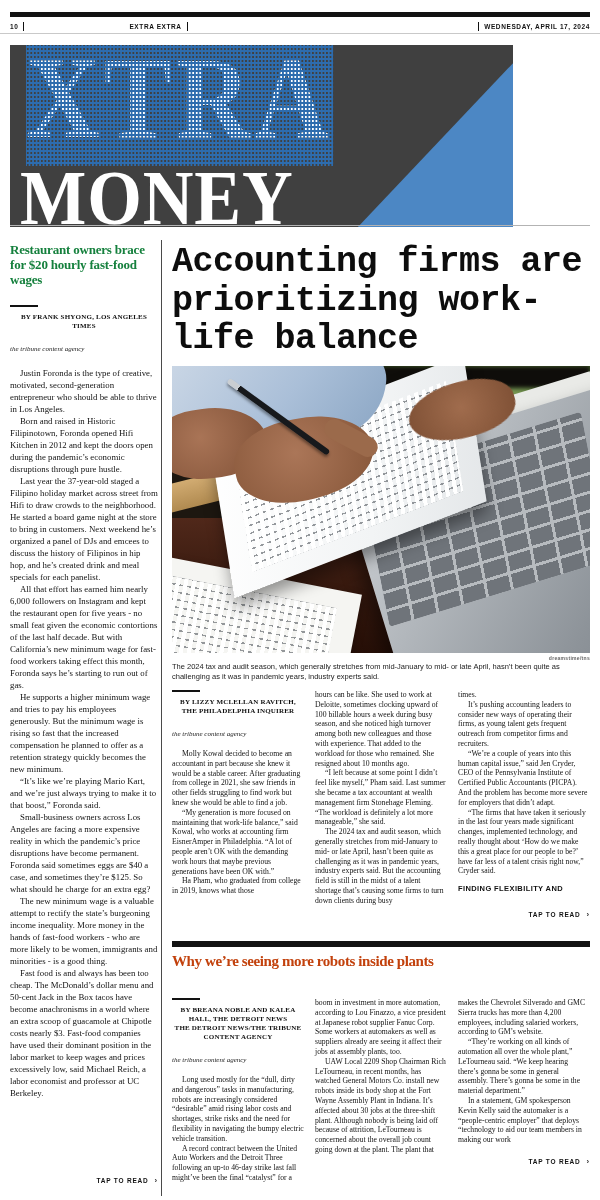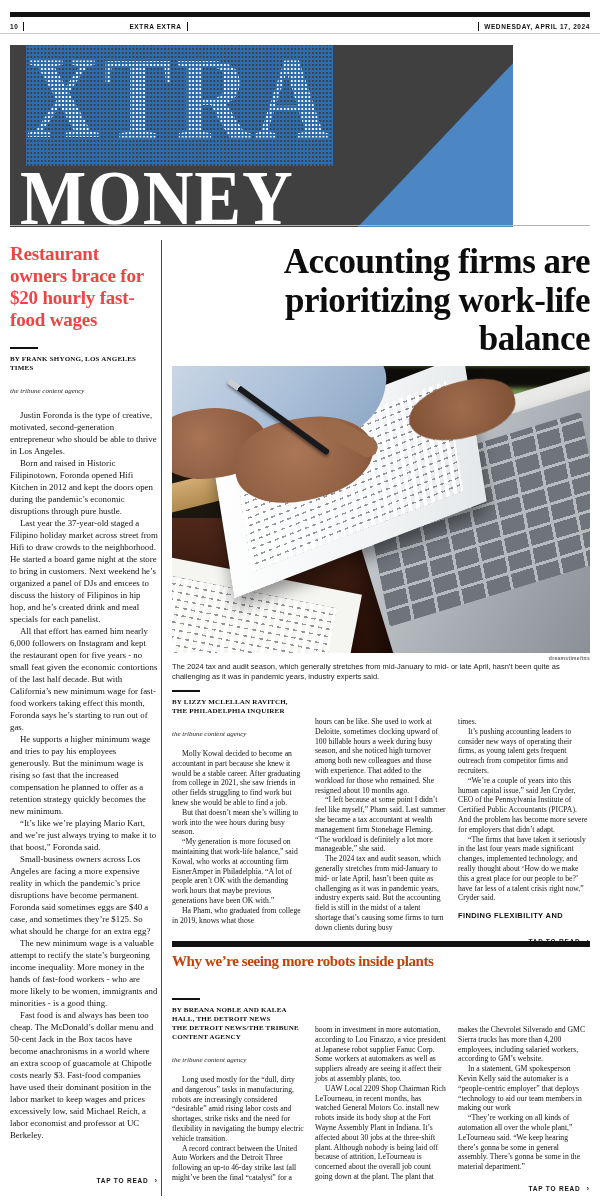--- a/index.html
+++ b/index.html
@@ -29,39 +29,39 @@
     letter-spacing:5px; color:#fff; transform:scale(.88,1); transform-origin:left top; }
   .xtra::after { content:""; position:absolute; inset:0;
     background-image:radial-gradient(circle at 2px 2px, rgba(45,108,174,0) 1.15px, #2d6cae 1.5px);
     background-size:4px 4px; }
   .money { position:absolute; left:10px; bottom:-10px; font-weight:bold; font-size:78px; line-height:1;
     color:#fff; letter-spacing:1px; transform:scale(.9,1); transform-origin:left bottom; }
   .banner-rule { position:absolute; left:10px; right:10px; top:225px; height:1px; background:#b3b3b3; }
 
   
   .rule-small { width:28px; height:2px; background:#121212; margin-bottom:6px; }
-  .byline { font-weight:bold; font-size:7px; line-height:9px; letter-spacing:.2px; color:#111; }
+  .byline { font-weight:bold; font-size:7px; line-height:9px; letter-spacing:.2px; color:#111;text-align:center; }
   .agency { font-style:italic; font-size:7px; line-height:9px; color:#222; margin-top:14px; }
   .para { margin:0; text-indent:10px; }
-  .cont > .para:first-child { text-indent:0;margin-top:27px; }
+  .cont > .para:first-child { text-indent:0; }
   .tap { font-family:"Liberation Sans","DejaVu Sans",sans-serif; font-weight:bold; font-size:6.5px;
     letter-spacing:.8px; color:#111; text-align:right; cursor:pointer; }
   .tap .chev { font-size:8px; margin-left:6px; color:#333; }
 
   
   .left-col { position:absolute; left:10px; top:243px; width:148px; }
-  .left-head { font-weight:bold; font-size:19px; line-height:1.15; letter-spacing:-.2px; color:#ef4444; }
+  .left-head { font-weight:bold; font-size:13px; line-height:1.15; letter-spacing:-.2px; color:#15803d; }
   .left-col .rule-small { margin-top:17px; }
   .left-body { margin-top:13px; font-size:8.8px; line-height:12px; color:#131313; }
   .left-tap { position:absolute; left:10px; top:1176px; width:148px; }
   .col-rule-v { position:absolute; left:161px; top:240px; height:956px; width:1px; background:#4a4a4a; }
 
   
-  .main-head { position:absolute; left:172px; top:243px; width:418px; text-align:right;
-    font-weight:bold; font-size:35px; line-height:1.1; letter-spacing:-.5px; color:#0d0d0d; }
+  .main-head { position:absolute; left:172px; top:243px; width:418px; text-align:left;
+    font-weight:bold; font-size:35px; line-height:1.1; letter-spacing:-.5px; color:#0d0d0d;font-family:Liberation Mono, monospace; }
   .photo { position:absolute; left:172px; top:366px; width:418px; height:287px; overflow:hidden; background:#2b1a10; }
   .photo-credit { position:absolute; left:172px; top:655px; width:418px; text-align:right;
     font-family:"Liberation Sans","DejaVu Sans",sans-serif; font-weight:bold; font-size:5px; color:#666; letter-spacing:.3px; }
   .caption { position:absolute; left:172px; top:662px; width:418px;
     font-family:"Liberation Sans","DejaVu Sans",sans-serif; font-size:7.5px; line-height:9.6px; color:#222; }
   .cols { position:absolute; left:172px; width:418px; display:grid; grid-template-columns:1fr 1fr 1fr; gap:11px;
     font-size:7.7px; line-height:9.8px; color:#131313; }
   .cols-acct { top:690px; height:250px; }
   .byline-block { margin-bottom:10px; }
   .subhead { font-family:"Liberation Sans","DejaVu Sans",sans-serif; font-weight:bold; font-size:7.5px;
@@ -191,21 +191,20 @@
 
   <div class="cols cols-acct">
     <div>
       <div class="byline-block">
         <div class="rule-small"></div>
         <div class="byline">BY LIZZY MCLELLAN RAVITCH, THE PHILADELPHIA INQUIRER</div>
         <div class="agency">the tribune content agency</div>
       </div>
       <div>
           <p class="para">Molly Kowal decided to become an accountant in part because she knew it would be a stable career. After graduating from college in 2021, she saw friends in other fields struggling to find work but knew she would be able to find a job.</p>
-          <p class="para">But that doesn’t mean she’s willing to work into the wee hours during busy season.</p>
           <p class="para">“My generation is more focused on maintaining that work-life balance,” said Kowal, who works at accounting firm EisnerAmper in Philadelphia. “A lot of people aren’t OK with the demanding work hours that maybe previous generations have been OK with.”</p>
           <p class="para">Ha Pham, who graduated from college in 2019, knows what those</p>
         </div>
     </div>
     <div class="cont">
         <p class="para">hours can be like. She used to work at Deloitte, sometimes clocking upward of 100 billable hours a week during busy season, and she noticed high turnover among both new colleagues and those with experience. That added to the workload for those who remained. She resigned about 10 months ago.</p>
         <p class="para">“I left because at some point I didn’t feel like myself,” Pham said. Last summer she became a tax accountant at wealth management firm Stonehage Fleming. “The workload is definitely a lot more manageable,” she said.</p>
         <p class="para">The 2024 tax and audit season, which generally stretches from mid-January to mid- or late April, hasn’t been quite as challenging as it was in pandemic years, industry experts said. But the accounting field is still in the midst of a talent shortage that’s causing some firms to turn down clients during busy</p>
       </div>
     <div class="cont">
@@ -240,22 +239,22 @@
           <p class="para">A record contract between the United Auto Workers and the Detroit Three following an up-to 46-day strike last fall might’ve been the final “catalyst” for a</p>
         </div>
     </div>
     <div class="cont">
         <p class="para">boom in investment in more automation, according to Lou Finazzo, a vice president at Japanese robot supplier Fanuc Corp. Some workers at automakers as well as suppliers already are seeing it affect their jobs at assembly plants, too.</p>
         <p class="para">UAW Local 2209 Shop Chairman Rich LeTourneau, in recent months, has watched General Motors Co. install new robots inside its body shop at the Fort Wayne Assembly Plant in Indiana. It’s affected about 30 jobs at the three-shift plant. Although nobody is being laid off because of attrition, LeTourneau is concerned about the overall job count going down at the plant. The plant that</p>
       </div>
     <div>
       <div class="cont">
           <p class="para">makes the Chevrolet Silverado and GMC Sierra trucks has more than 4,200 employees, including salaried workers, according to GM’s website.</p>
+          <p class="para">“They’re working on all kinds of automation all over the whole plant,” LeTourneau said. “We keep hearing there’s gonna be some in general assembly. There’s gonna be some in the material department.”</p>
           <p class="para">In a statement, GM spokesperson Kevin Kelly said the automaker is a “people-centric employer” that deploys “technology to aid our team members in making our work</p>
-          <p class="para">“They’re working on all kinds of automation all over the whole plant,” LeTourneau said. “We keep hearing there’s gonna be some in general assembly. There’s gonna be some in the material department.”</p>
         </div>
       <div class="tap" style="margin-top:12px">
         <span>TAP TO READ</span><span class="chev">›</span>
       </div>
     </div>
   </div>
 
 </div>
 
 </body></html>

